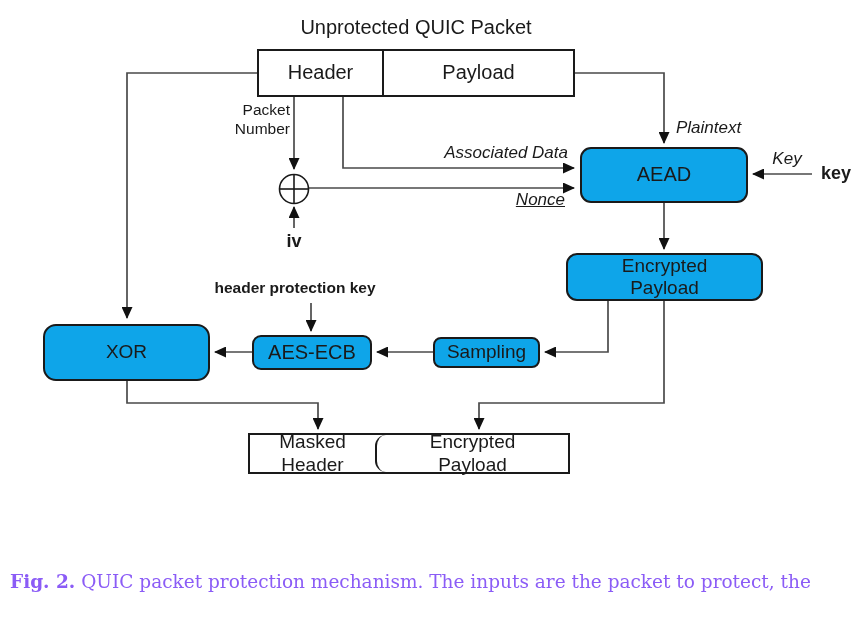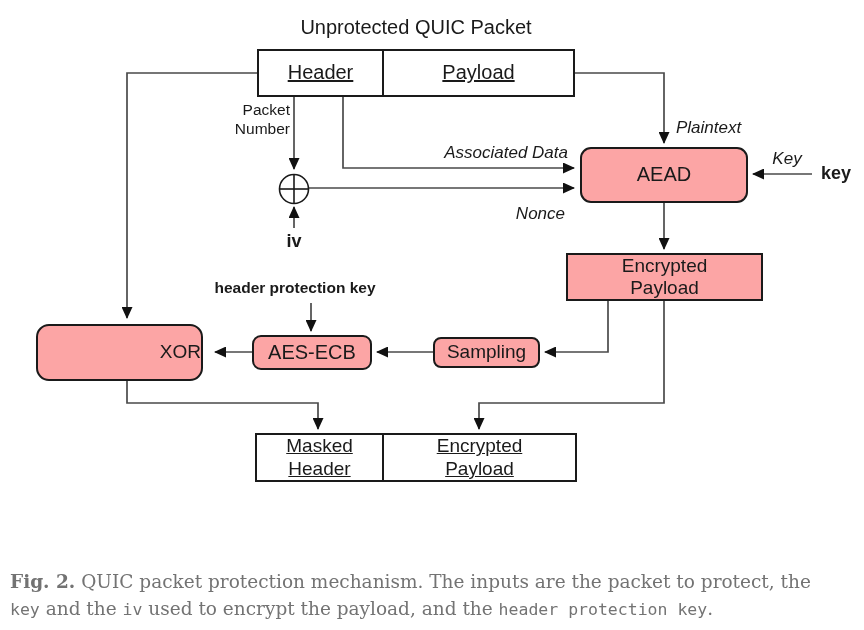--- a/index.html
+++ b/index.html
@@ -2,46 +2,46 @@
 <html><head>
 <meta charset="utf-8">
 <style>
   html,body{margin:0;padding:0;background:#ffffff;}
   .stage{
     position:relative;width:864px;height:630px;background:#ffffff;overflow:hidden;
     font-family:"Liberation Sans",sans-serif;color:#1a1a1a;
   }
   .wires{position:absolute;left:0;top:0;z-index:0;}
   .box{
-    position:absolute;z-index:2;background:#fca5a5;border:2px solid #1a1a1a;
+    position:absolute;z-index:2;background:#0ea5e9;border:2px solid #1a1a1a;
     display:flex;flex-direction:column;align-items:center;justify-content:center;
     text-align:center;box-sizing:border-box;line-height:1.18;
   }
   .rounded{border-radius:11px;}
   .packet{
     position:absolute;z-index:2;background:#ffffff;border:2px solid #1a1a1a;
-    display:flex;box-sizing:border-box;text-decoration:underline;
+    display:flex;box-sizing:border-box;
   }
   .cell{
     display:flex;flex-direction:column;align-items:center;justify-content:center;
     text-align:center;line-height:1.16;box-sizing:border-box;
   }
   .cell+.cell{border-left:2px solid #1a1a1a;}
   .lbl{position:absolute;z-index:3;white-space:nowrap;}
   .italic{font-style:italic;text-align:right;}
   .bold{font-weight:bold;}
   .right{text-align:right;}
   .center{text-align:center;}
   .fs20{font-size:20px;}
-  .fs19{font-size:19px;}
+  .fs19{font-size:19px;border-radius:11px;}
   .fs17{font-size:17px;}
   .fs15{font-size:15.5px;}
   .caption{
     position:absolute;left:10px;top:569px;width:848px;z-index:3;
-    font-family:"DejaVu Serif",serif;font-size:18.5px;line-height:26.5px;color:#737373;
+    font-family:"DejaVu Serif",serif;font-size:18.5px;line-height:26.5px;color:#8b5cf6;
   }
   .caption .cap-line{white-space:nowrap;}
   .caption b{font-weight:bold;}
   .caption code{
     font-family:"DejaVu Sans Mono",monospace;font-size:16.5px;font-style:normal;
   }
 </style>
 </head>
 <body>
 
@@ -88,63 +88,62 @@
     </div>
   </div>
 
   <div class="lbl fs17 italic right" style="left:408px;top:143px;width:160px;">Associated Data</div>
 
   <div class="lbl fs15 right" style="left:190px;top:100px;width:100px;line-height:1.25;">
     <span>Packet</span><br>
     <span>Number</span>
   </div>
 
-  <div class="lbl fs17 italic right" style="left:445px;top:204px;width:120px;">Nonce</div>
+  <div class="lbl fs17 italic right" style="left:445px;top:190px;width:120px;text-decoration:underline;">Nonce</div>
 
   <div class="lbl fs17 italic" style="left:676px;top:118px;">Plaintext</div>
 
   <div class="lbl fs17 italic center" style="left:758px;top:149px;width:58px;">Key</div>
 
   <div class="lbl bold center" style="left:812px;top:163px;width:48px;font-size:18px;">key</div>
 
   <div class="lbl bold center" style="left:274px;top:231px;width:40px;font-size:18px;">iv</div>
 
   <div class="box rounded fs20" style="left:580px;top:147px;width:168px;height:56px;">
     <span>AEAD</span>
   </div>
 
   <div class="box fs19" style="left:566px;top:253px;width:197px;height:48px;">
     <span>Encrypted</span>
     <span>Payload</span>
   </div>
 
   <div class="lbl bold center fs15" style="left:165px;top:279px;width:260px;">header protection key</div>
 
-  <div class="box rounded fs19" style="left:36px;top:324px;width:167px;height:57px;border-radius:13px;align-items:flex-end;">
+  <div class="box rounded fs19" style="left:43px;top:324px;width:167px;height:57px;border-radius:13px;">
     <span>XOR</span>
   </div>
 
   <div class="box rounded fs19" style="left:433px;top:337px;width:107px;height:31px;border-radius:8px;">
     <span>Sampling</span>
   </div>
 
   <div class="box rounded fs20" style="left:252px;top:335px;width:120px;height:35px;border-radius:9px;">
     <span>AES-ECB</span>
   </div>
 
-  <div class="packet" style="left:255px;top:433px;width:322px;height:49px;">
+  <div class="packet" style="left:248px;top:433px;width:322px;height:41px;">
     <div class="cell fs19" style="width:125px;">
       <span>Masked</span>
       <span>Header</span>
     </div>
     <div class="cell fs19" style="flex:1;">
       <span>Encrypted</span>
       <span>Payload</span>
     </div>
   </div>
 
 
   <div class="caption">
     <div class="cap-line"><b>Fig. 2.</b> <span>QUIC packet protection mechanism. The inputs are the packet to protect, the</span></div>
-    <div class="cap-line"><code>key</code> <span>and the</span> <code>iv</code> <span>used to encrypt the payload, and the</span> <code>header protection key</code><span>.</span></div>
   </div>
 
 </div>
 
 </body></html>

